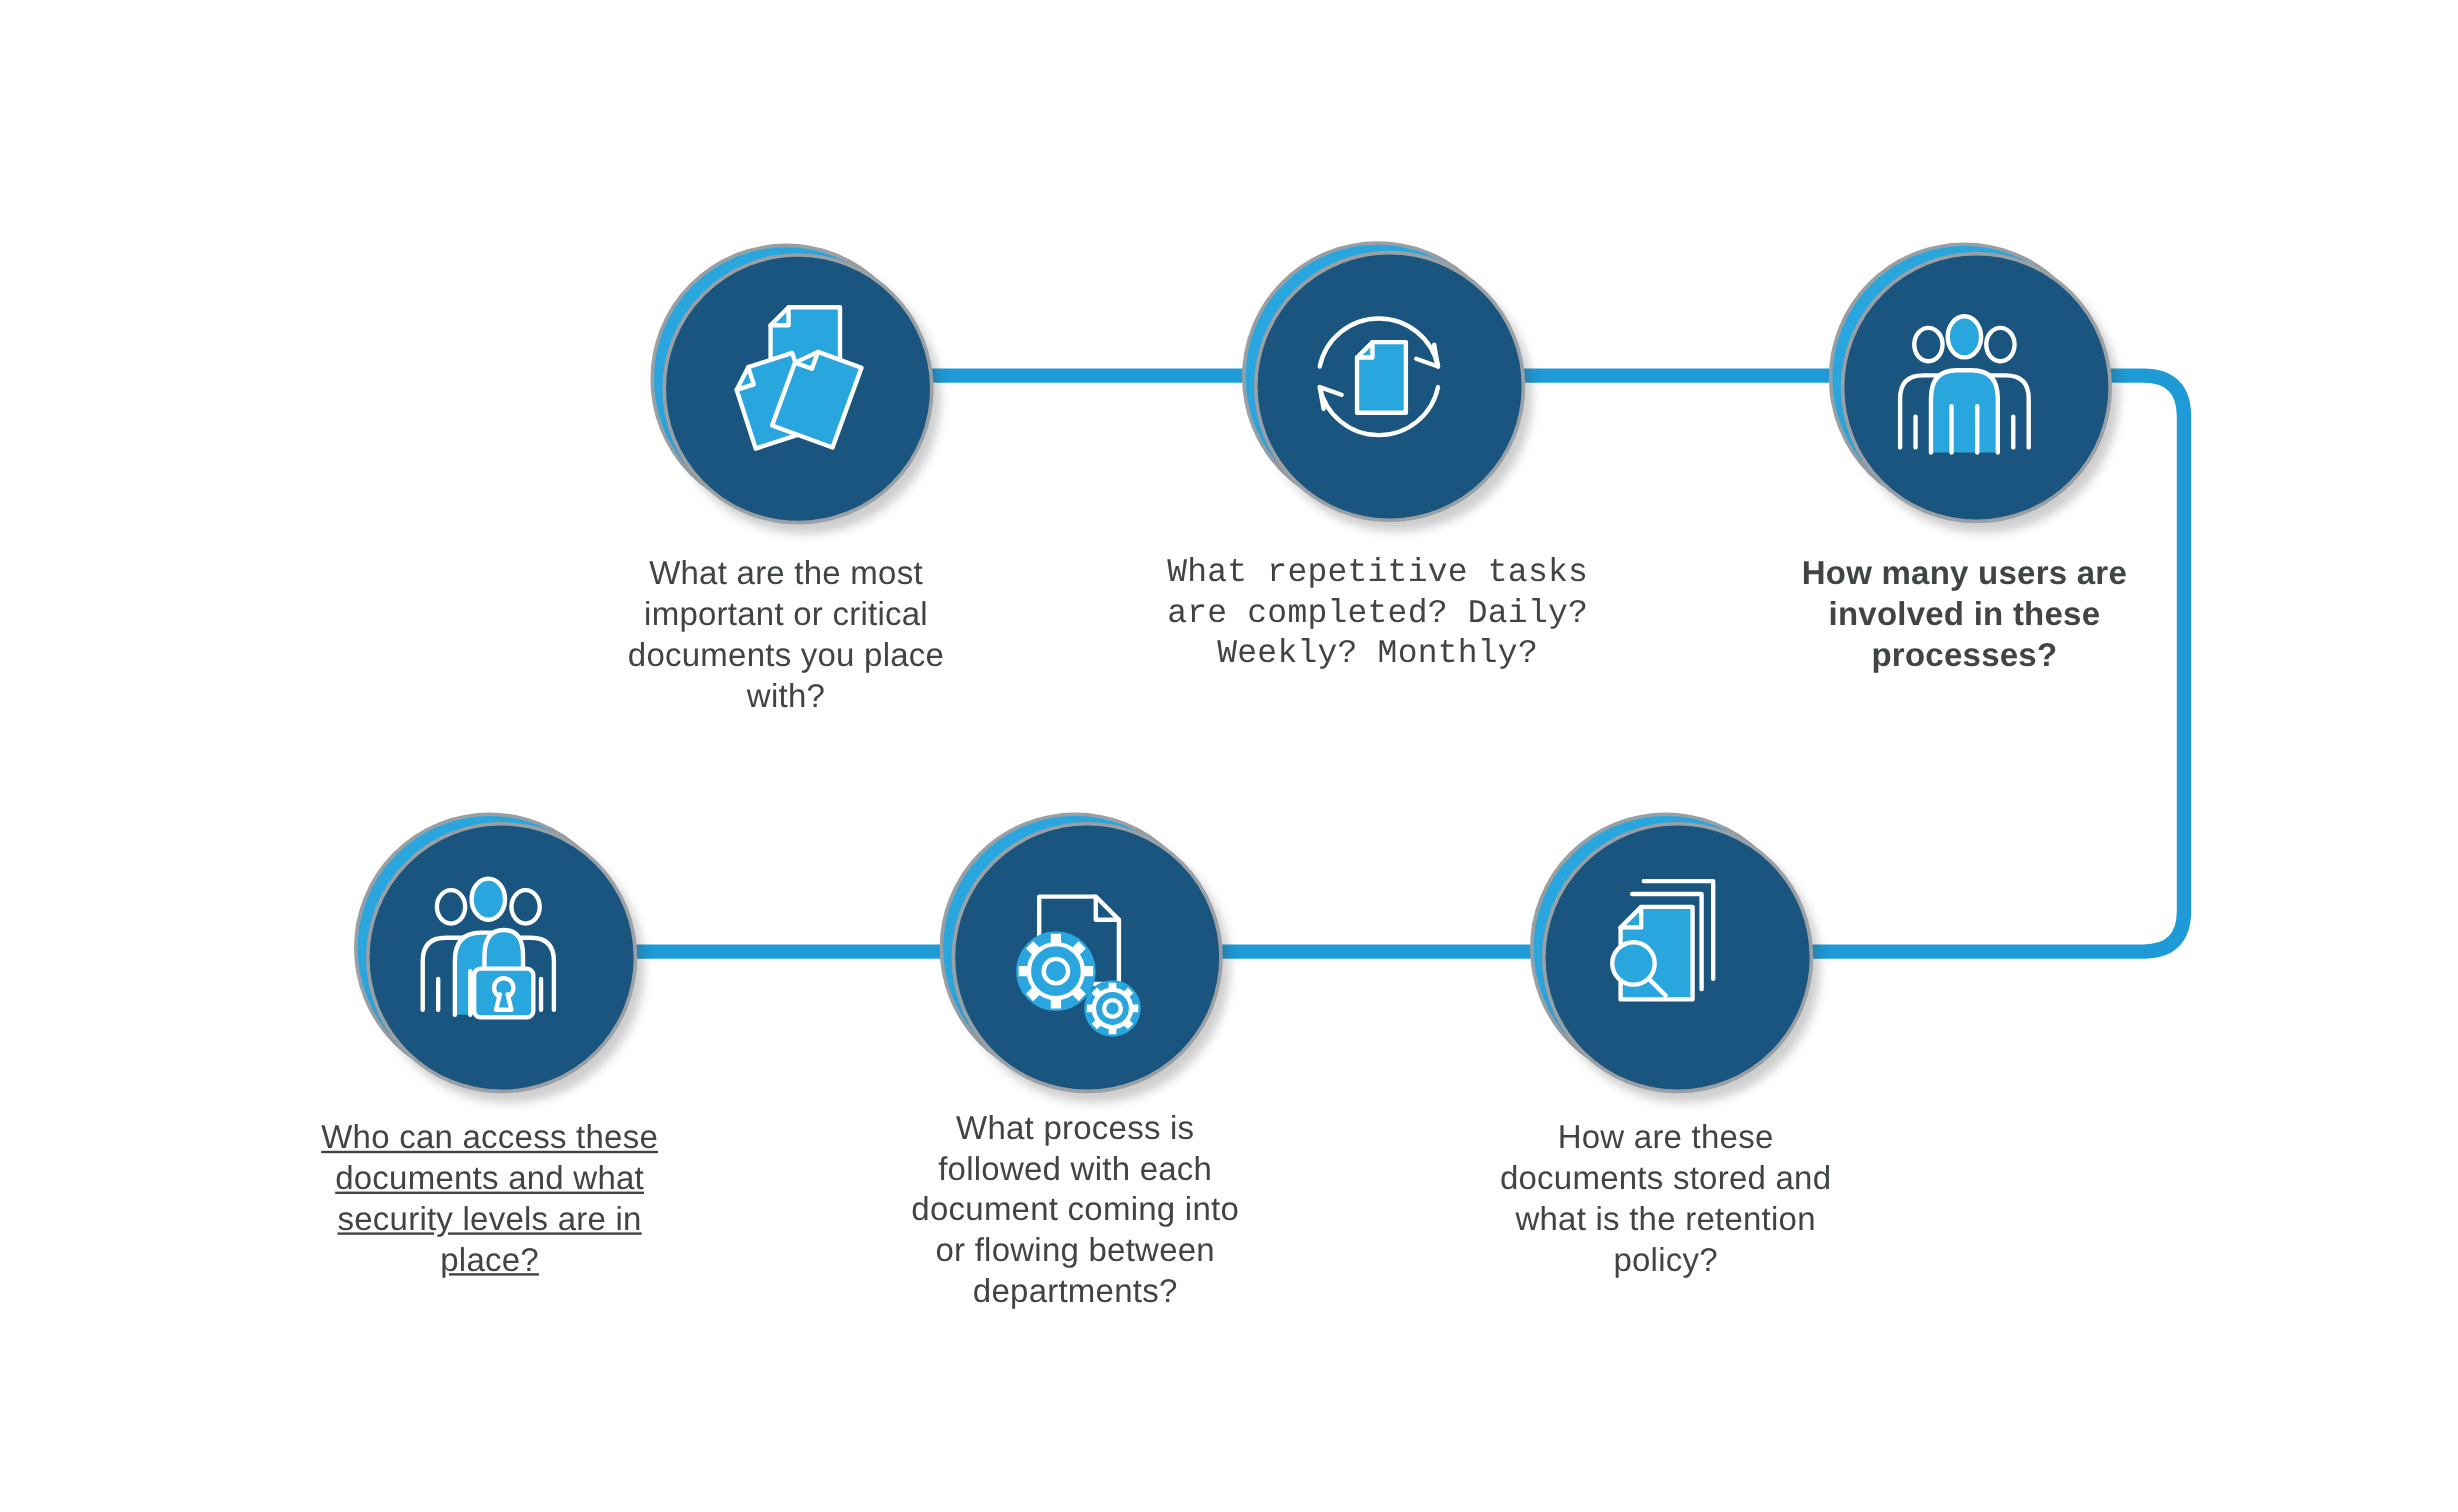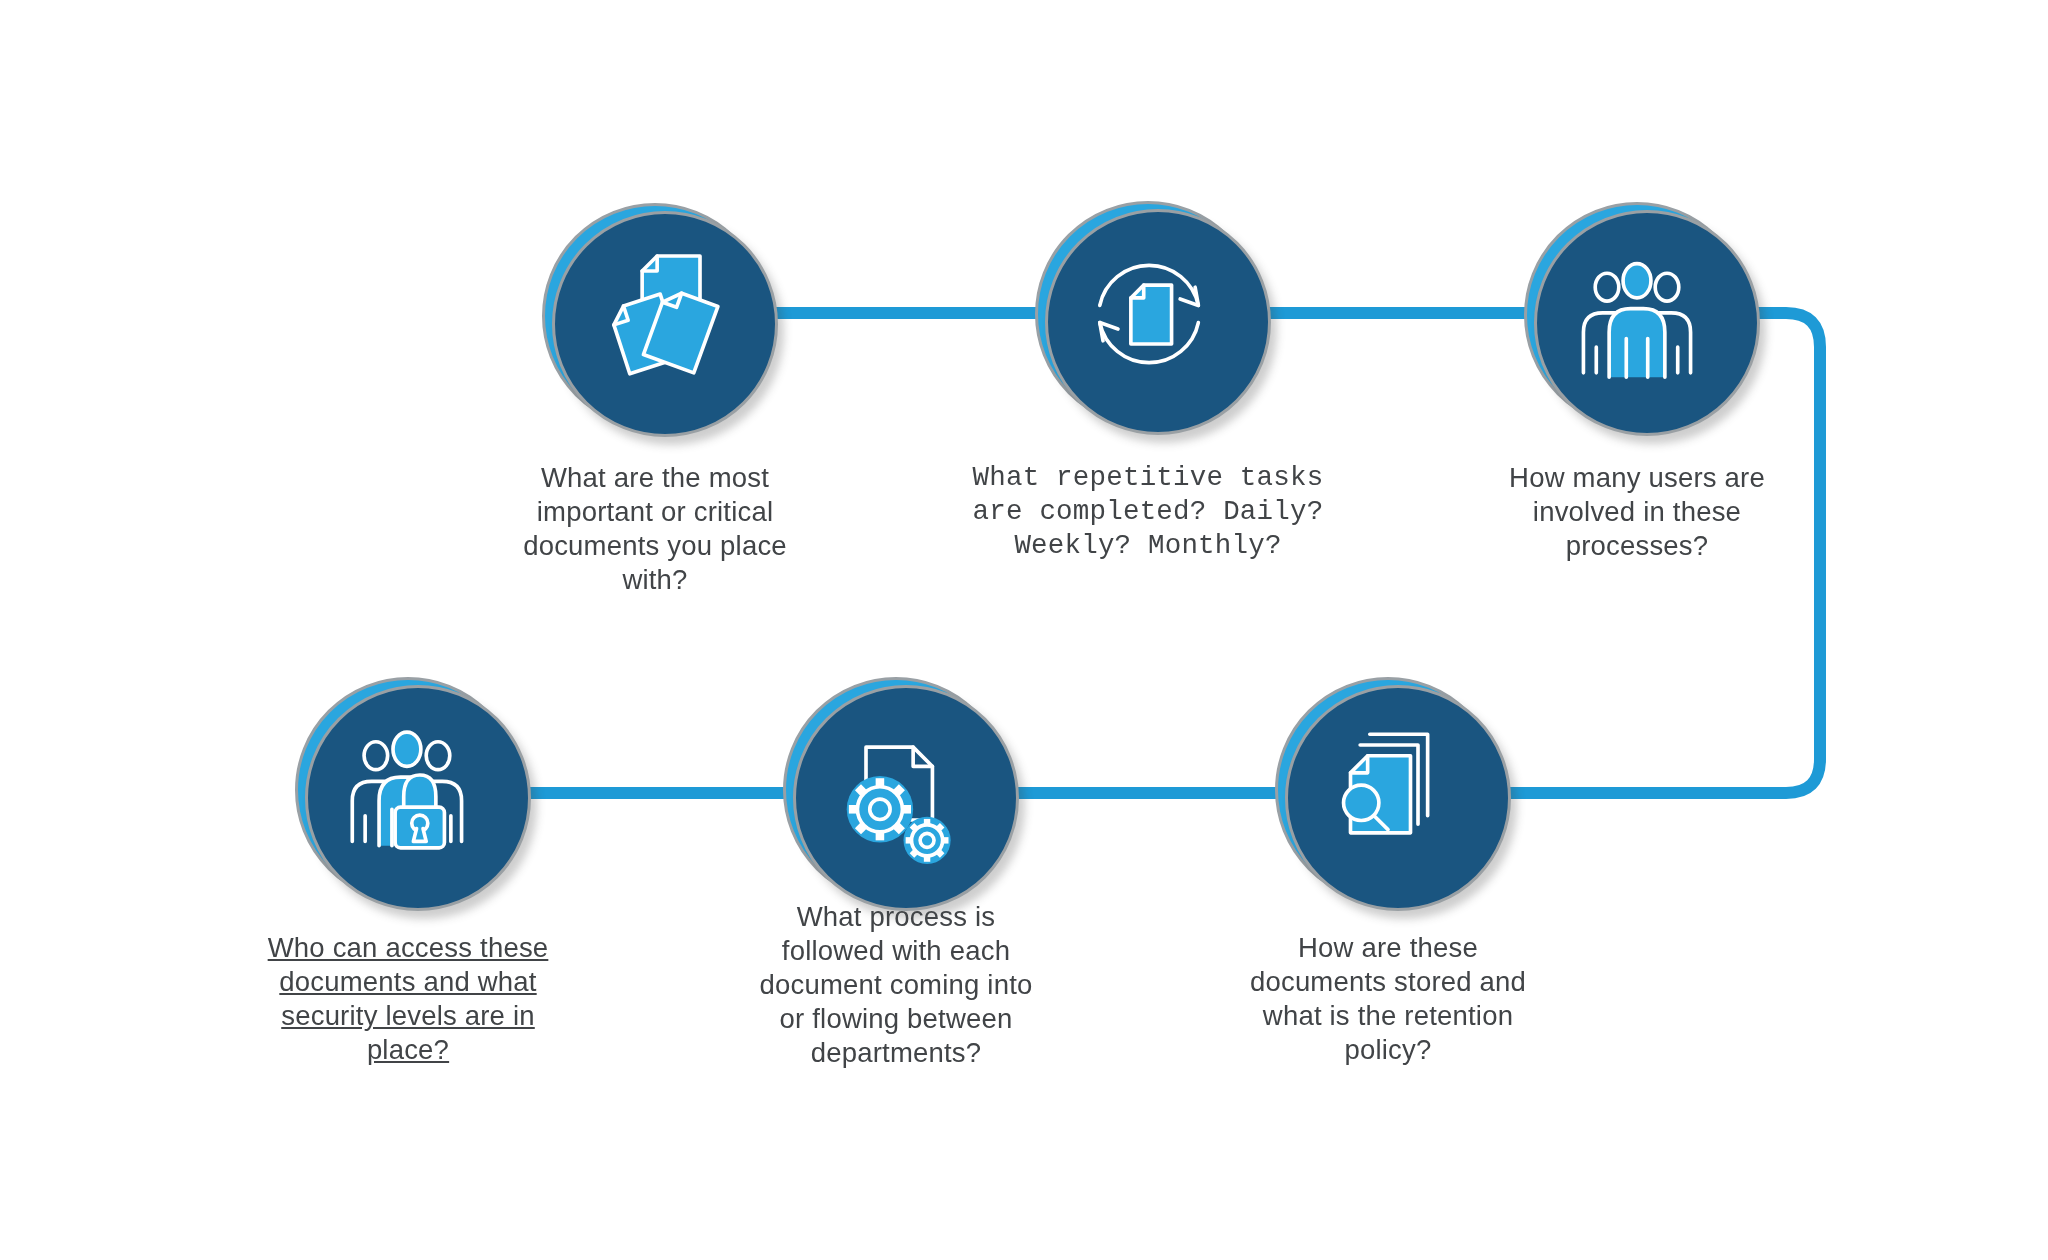--- a/index.html
+++ b/index.html
@@ -48,23 +48,23 @@
     text-align:center;
     white-space:pre-line;
     color:#414447;
     font-size:27.5px;
     line-height:34px;
     letter-spacing:.2px;
     z-index:2;
   }
   .t1{left:435px;top:461px;}
   .t2{left:928px;top:461px;font-family:Liberation Mono, monospace;}
-  .t3{left:1417px;top:461px;}
+  .t3{left:1417px;top:461px;font-weight:bold;}
   .t4{left:188px;top:931px;text-decoration:underline;}
-  .t5{left:676px;top:900px;}
+  .t5{left:676px;top:923px;}
   .t6{left:1168px;top:931px;}
   .ic{fill:none;stroke:#fff;stroke-width:3.4;stroke-linecap:round;stroke-linejoin:round;}
   .icfill{fill:#2AA6DF;stroke:#fff;stroke-width:3.4;stroke-linecap:round;stroke-linejoin:round;}
   .blueblock{fill:#2AA6DF;stroke:none;}
   .tooth{stroke:#fff;stroke-width:8;stroke-linecap:butt;}
   .tooth-s{stroke:#fff;stroke-width:6;stroke-linecap:butt;}
 </style>
 </head>
 <body>
 

